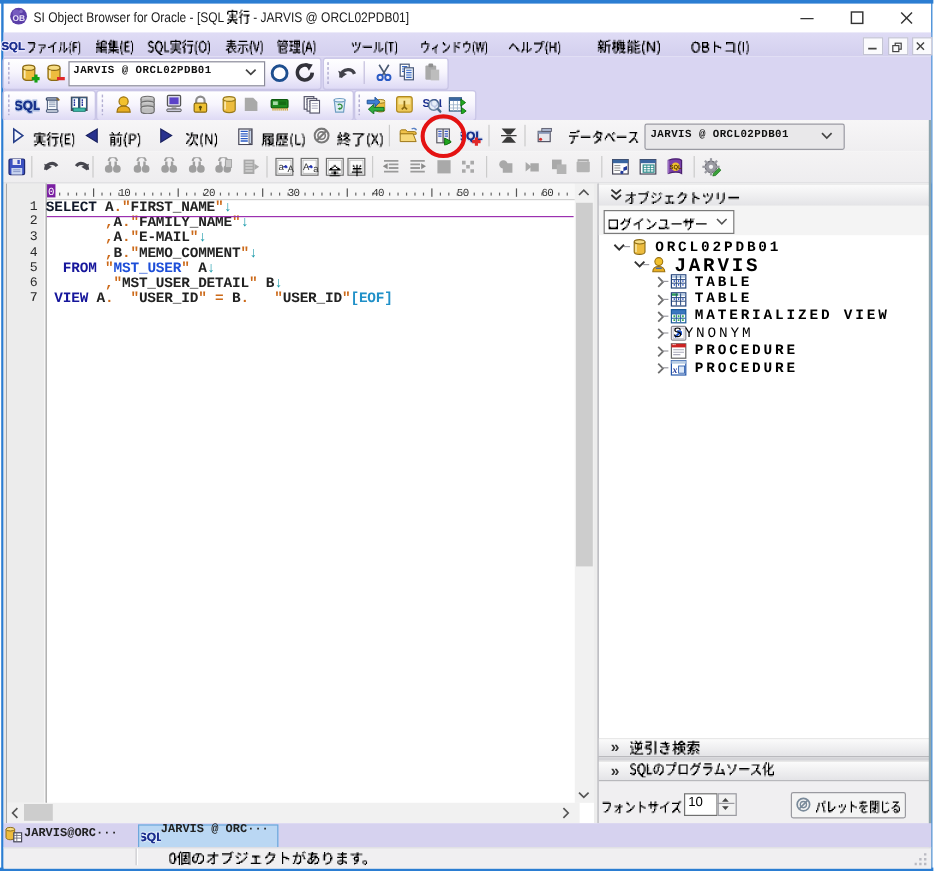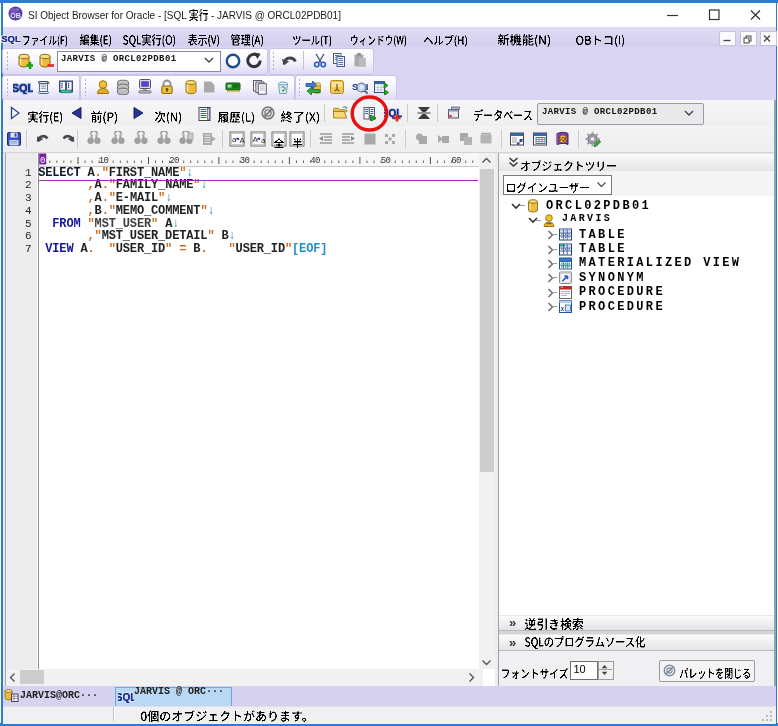--- a/index.html
+++ b/index.html
@@ -550,21 +550,21 @@
 <div class="abs mono" style="left:5px;top:179.4px;width:26.5px;text-align:right;font-size:11px;line-height:12.7px;color:#2a2a2a">2</div>
 <div class="abs mono" style="left:5px;top:192.1px;width:26.5px;text-align:right;font-size:11px;line-height:12.7px;color:#2a2a2a">3</div>
 <div class="abs mono" style="left:5px;top:204.9px;width:26.5px;text-align:right;font-size:11px;line-height:12.7px;color:#2a2a2a">4</div>
 <div class="abs mono" style="left:5px;top:217.6px;width:26.5px;text-align:right;font-size:11px;line-height:12.7px;color:#2a2a2a">5</div>
 <div class="abs mono" style="left:5px;top:230.3px;width:26.5px;text-align:right;font-size:11px;line-height:12.7px;color:#2a2a2a">6</div>
 <div class="abs mono" style="left:5px;top:243.0px;width:26.5px;text-align:right;font-size:11px;line-height:12.7px;color:#2a2a2a">7</div>
 <div class="abs mono" style="left:38.2px;top:166.70px;font-size:12px;font-weight:bold;letter-spacing:-0.15px;line-height:12.72px;white-space:pre"><span style="color:#0f172a">SELECT</span><span style="color:#222"> A</span><span style="color:#cc6a1a">."</span><span style="color:#222">FIRST_NAME</span><span style="color:#cc6a1a">"</span><span style="color:#1a9aaa">↓</span></div>
 <div class="abs mono" style="left:38.2px;top:179.42px;font-size:12px;font-weight:bold;letter-spacing:-0.15px;line-height:12.72px;white-space:pre"><span style="color:#cc6a1a">       ,</span><span style="color:#222">A</span><span style="color:#cc6a1a">."</span><span style="color:#222">FAMILY_NAME</span><span style="color:#cc6a1a">"</span><span style="color:#1a9aaa">↓</span></div>
 <div class="abs mono" style="left:38.2px;top:192.14px;font-size:12px;font-weight:bold;letter-spacing:-0.15px;line-height:12.72px;white-space:pre"><span style="color:#cc6a1a">       ,</span><span style="color:#222">A</span><span style="color:#cc6a1a">."</span><span style="color:#222">E-MAIL</span><span style="color:#cc6a1a">"</span><span style="color:#1a9aaa">↓</span></div>
 <div class="abs mono" style="left:38.2px;top:204.86px;font-size:12px;font-weight:bold;letter-spacing:-0.15px;line-height:12.72px;white-space:pre"><span style="color:#cc6a1a">       ,</span><span style="color:#222">B</span><span style="color:#cc6a1a">."</span><span style="color:#222">MEMO_COMMENT</span><span style="color:#cc6a1a">"</span><span style="color:#1a9aaa">↓</span></div>
-<div class="abs mono" style="left:38.2px;top:217.58px;font-size:12px;font-weight:bold;letter-spacing:-0.15px;line-height:12.72px;white-space:pre"><span style="color:#16169b">  FROM</span><span style="color:#cc6a1a"> "</span><span style="color:#404040">MST_USER</span><span style="color:#cc6a1a">"</span><span style="color:#222"> A</span><span style="color:#1a9aaa">↓</span></div>
+<div class="abs mono" style="left:38.2px;top:217.58px;font-size:12px;font-weight:bold;letter-spacing:-0.15px;line-height:12.72px;white-space:pre"><span style="color:#16169b">  FROM</span><span style="color:#cc6a1a"> "</span><span style="color:#1d4ed8">MST_USER</span><span style="color:#cc6a1a">"</span><span style="color:#222"> A</span><span style="color:#1a9aaa">↓</span></div>
 <div class="abs mono" style="left:38.2px;top:230.30px;font-size:12px;font-weight:bold;letter-spacing:-0.15px;line-height:12.72px;white-space:pre"><span style="color:#cc6a1a">       ,"</span><span style="color:#222">MST_USER_DETAIL</span><span style="color:#cc6a1a">"</span><span style="color:#222"> B</span><span style="color:#1a9aaa">↓</span></div>
 <div class="abs mono" style="left:38.2px;top:243.02px;font-size:12px;font-weight:bold;letter-spacing:-0.15px;line-height:12.72px;white-space:pre"><span style="color:#16169b"> VIEW</span><span style="color:#222"> A</span><span style="color:#cc6a1a">.</span></div>
 <div class="abs mono" style="left:108.7px;top:243.02px;font-size:12px;font-weight:bold;letter-spacing:-0.15px;line-height:12.72px;white-space:pre"><span style="color:#cc6a1a">"</span><span style="color:#222">USER_ID</span><span style="color:#cc6a1a">"</span><span style="color:#222"> </span><span style="color:#cc6a1a">=</span><span style="color:#222"> B</span><span style="color:#cc6a1a">.</span></div>
 <div class="abs mono" style="left:228.55px;top:243.02px;font-size:12px;font-weight:bold;letter-spacing:-0.15px;line-height:12.72px;white-space:pre"><span style="color:#cc6a1a">"</span><span style="color:#222">USER_ID</span><span style="color:#cc6a1a">"</span><span style="color:#2090c8">[EOF]</span></div>
 <div class="abs" style="left:38.5px;top:180.1px;width:439.5px;height:1.2px;background:#9b30b0"></div>
 <div class="abs" style="left:478.5px;top:153px;width:16px;height:515.5px;background:#f1f1f1"></div>
 <svg class="abs" style="left:481px;top:157px" width="11" height="7" viewBox="0 0 11 7">
     <path d="M1.5 5.5l4-4 4 4" stroke="#555" stroke-width="1.4" fill="none"></path>
   </svg>
 <div class="abs" style="left:479.5px;top:169px;width:14px;height:303px;background:#cdcdcd"></div>
@@ -611,21 +611,21 @@
 <div class="abs mono" style="left:546px;top:198.8px;font-size:12px;font-weight:bold;letter-spacing:2.35px;color:#000;white-space:pre">ORCL02PDB01</div>
 <svg class="abs" style="left:528px;top:217.20000000000002px" width="10" height="7" viewBox="0 0 10 7">
     <path d="M1 1l4 4 4-4" stroke="#333" stroke-width="1.6" fill="none"></path>
   </svg>
 <div class="abs" style="left:536px;top:219.70000000000002px;width:5px;height:1px;background:#9a9aa0"></div>
 <svg class="abs" style="left:542px;top:212.70000000000002px" width="15" height="15" viewBox="0 0 15 15">
     <circle cx="7" cy="5" r="3.3" fill="#f2c12e" stroke="#9a7210" stroke-width=".9"></circle>
     <path d="M2 13.5c0-3 2.2-4.4 5-4.4s5 1.4 5 4.4z" fill="#e8ae22" stroke="#9a7210" stroke-width=".9"></path>
     <path d="M4.5 10.5h5" stroke="#4a6aa0" stroke-width="1.2"></path>
   </svg>
-<div class="abs mono" style="left:562px;top:213.20000000000002px;font-size:10px;font-weight:bold;letter-spacing:2.35px;color:#000;white-space:pre">JARVIS</div>
+<div class="abs mono" style="left:562px;top:213.20000000000002px;font-size:16px;font-weight:bold;letter-spacing:2.35px;color:#000;white-space:pre">JARVIS</div>
 <svg class="abs" style="left:547px;top:230.10000000000002px" width="7" height="10" viewBox="0 0 7 10">
     <path d="M1.5 1l4 4-4 4" stroke="#6e6e6e" stroke-width="1.5" fill="none"></path>
   </svg>
 <div class="abs" style="left:552px;top:234.10000000000002px;width:5px;height:1px;background:#9a9aa0"></div>
 <svg class="abs" style="left:558px;top:227.10000000000002px" width="15" height="15" viewBox="0 0 15 15">
     <rect x="1" y="1.5" width="13" height="12" fill="#23437a"></rect>
     <rect x="2" y="2.5" width="11" height="10" fill="#fff"></rect>
     <rect x="2" y="2.5" width="11" height="2" fill="#b8cce4"></rect>
     <path d="M5.6 2.5v10M9.2 2.5v10" stroke="#23437a" stroke-width=".8"></path>
     <path d="M2 6h11M2 9h11" stroke="#23437a" stroke-width=".8"></path>
@@ -660,21 +660,21 @@
 <div class="abs mono" style="left:579px;top:256.40000000000003px;font-size:12px;font-weight:bold;letter-spacing:2.35px;color:#000;white-space:pre">MATERIALIZED VIEW</div>
 <svg class="abs" style="left:547px;top:273.3px" width="7" height="10" viewBox="0 0 7 10">
     <path d="M1.5 1l4 4-4 4" stroke="#6e6e6e" stroke-width="1.5" fill="none"></path>
   </svg>
 <div class="abs" style="left:552px;top:277.3px;width:5px;height:1px;background:#9a9aa0"></div>
 <svg class="abs" style="left:558px;top:270.3px" width="15" height="15" viewBox="0 0 15 15">
     <rect x="1.5" y="2" width="12" height="11.5" rx="1" fill="#f4f4f8" stroke="#8a8a92"></rect>
     <rect x="3" y="3.5" width="9" height="8.5" fill="#fff" stroke="#c0c0c8" stroke-width=".7"></rect>
     <path d="M4.5 11l5-5M9.5 6h-3.2M9.5 6v3.2" stroke="#2255cc" stroke-width="1.7" fill="none"></path>
   </svg>
-<div class="abs mono" style="left:579px;top:270.8px;font-size:12px;font-weight:bold;letter-spacing:2.35px;color:#000;white-space:pre">SYNONYM</div>
+<div class="abs mono" style="left:561px;top:270.8px;font-size:12px;font-weight:normal;letter-spacing:2.35px;color:#000;white-space:pre">SYNONYM</div>
 <svg class="abs" style="left:547px;top:287.70000000000005px" width="7" height="10" viewBox="0 0 7 10">
     <path d="M1.5 1l4 4-4 4" stroke="#6e6e6e" stroke-width="1.5" fill="none"></path>
   </svg>
 <div class="abs" style="left:552px;top:291.70000000000005px;width:5px;height:1px;background:#9a9aa0"></div>
 <svg class="abs" style="left:558px;top:284.70000000000005px" width="15" height="15" viewBox="0 0 15 15">
     <rect x="1.5" y="1.5" width="12" height="12" fill="#fff" stroke="#666"></rect>
     <rect x="1.5" y="1.5" width="12" height="3" fill="#cc2222"></rect>
     <path d="M2.5 2.2h1M4 2.2h1" stroke="#fff" stroke-width=".8"></path>
     <path d="M3 6.5h9M3 8.5h9M3 10.5h6" stroke="#aab" stroke-width=".9"></path>
   </svg>

